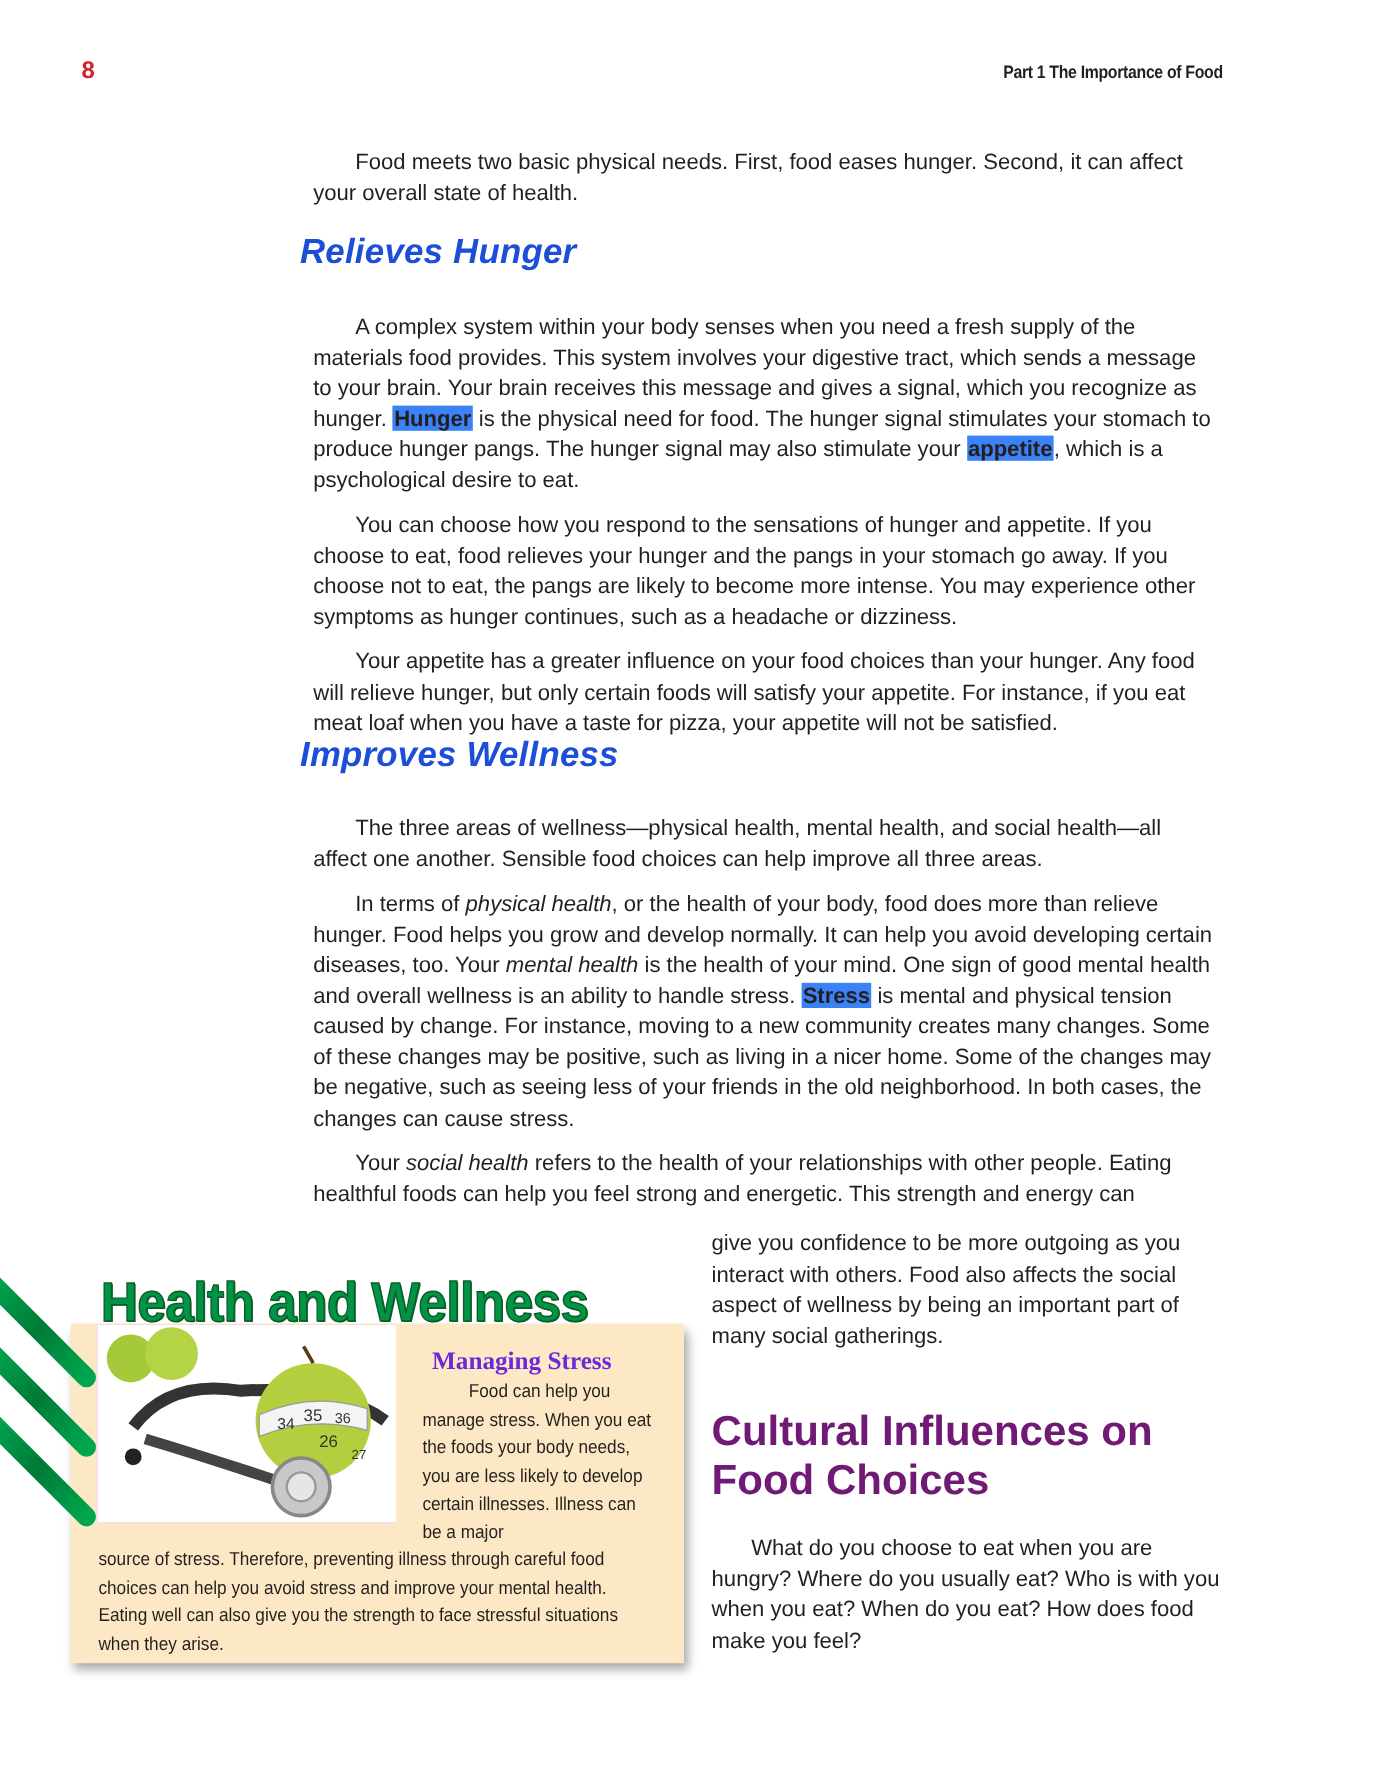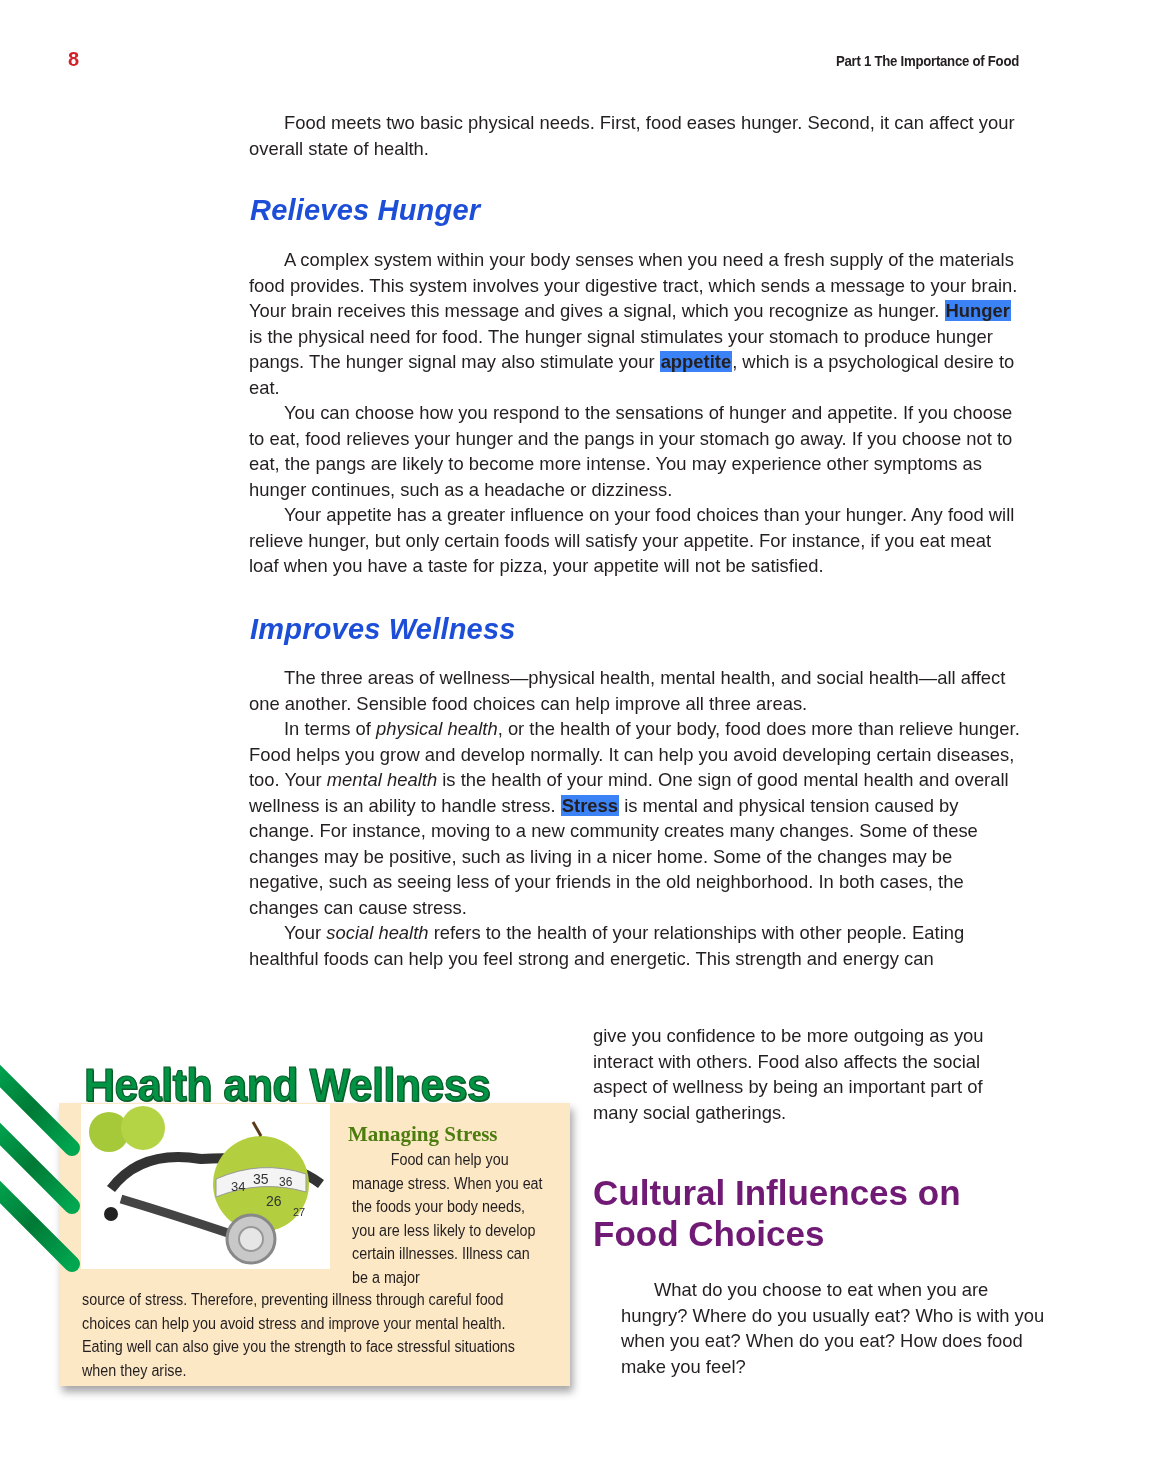--- a/index.html
+++ b/index.html
@@ -5,51 +5,51 @@
   html, body { margin: 0; padding: 0; background: #ffffff; }
   body { width: 1156px; height: 1479px; position: relative; overflow: hidden;
          font-family: "Liberation Sans", sans-serif; color: #231f20; }
 
   .page-num { position: absolute; left: 68px; top: 48px; font-size: 20px; font-weight: bold;
               color: #d2232a; font-family: "Liberation Sans", sans-serif; }
   .running-head { position: absolute; right: 137px; top: 52px; font-size: 15px; font-weight: bold;
                   color: #231f20; letter-spacing: -0.3px; transform: scaleX(0.88); transform-origin: right top; }
 
   .col { position: absolute; left: 249px; width: 775px; font-size: 18.4px; line-height: 25.5px; }
-  .col p { margin: 0; text-indent: 35px; }
+  .col p { margin: 12px; text-indent: 35px; }
   .col .hl { background: #3b82f6; font-weight: bold; padding: 0 1px; }
 
   .h-orange { position: absolute; left: 250px; font-size: 29px; font-weight: bold; font-style: italic;
               color: #1d4ed8; letter-spacing: 0.2px; }
 
   .intro { top: 110px; }
   .h1 { top: 194px; }
   .hunger-body { top: 247px; }
   .h2 { top: 613px; }
   .wellness-body { top: 665px; }
 
   .wrap-col { position: absolute; left: 593px; top: 1023px; width: 430px; font-size: 18.4px; line-height: 25.5px; }
   .wrap-col p { margin: 0; }
 
   .h-purple { position: absolute; left: 593px; top: 1172px; font-size: 35px; line-height: 41px; font-weight: bold;
               color: #701a75; }
-  .cultural-body { position: absolute; left: 593px; top: 1277px; width: 430px; font-size: 18.4px; line-height: 25.5px; margin-left: 28px; }
+  .cultural-body { position: absolute; left: 593px; top: 1277px; width: 430px; font-size: 18.4px; line-height: 25.5px; }
   .cultural-body p { margin: 0; text-indent: 33px; }
 
   
   .stripes { position: absolute; left: 0; top: 1060px; width: 90px; height: 230px; }
   .hw-title { position: absolute; left: 84px; top: 1058px; font-size: 46px; font-weight: bold; color: #009444;
               letter-spacing: -0.5px;
               -webkit-text-stroke: 1.2px #0b5e2a;
               text-shadow: 1px 1px 0 #0b5e2a; transform: scaleX(0.93); transform-origin: left top; }
   .feature-box { position: absolute; left: 59px; top: 1103px; width: 511px; height: 283px;
                  background: #fde8c6; box-shadow: 3px 6px 8px rgba(0,0,0,0.35); }
   .feature-img { position: absolute; left: 81px; top: 1104px; width: 249px; height: 165px; background: #f0abfc; overflow: hidden; }
-  .feature-head { position: absolute; left: 348px; top: 1122px; font-family: "Liberation Serif", serif;
-                  font-size: 21px; font-weight: bold; color: #4d7c0f; }
+  .feature-head { position: absolute; left: 360px; top: 1122px; font-family: "Liberation Serif", serif;
+                  font-size: 21px; font-weight: bold; color: #6d28d9; }
   .feature-text-narrow { position: absolute; left: 352px; top: 1148px; width: 210px; font-size: 15.6px; line-height: 23.6px;
                          transform: scaleX(0.92); transform-origin: left top; }
   .feature-text-narrow p { margin: 0; }
   .feature-text-narrow .ind { display: inline-block; width: 42px; }
   .feature-text-wide { position: absolute; left: 82px; top: 1288px; width: 500px; font-size: 15.6px; line-height: 23.6px;
                        transform: scaleX(0.92); transform-origin: left top; }
   .feature-text-wide p { margin: 0; }
 </style>
 </head>
 <body>

